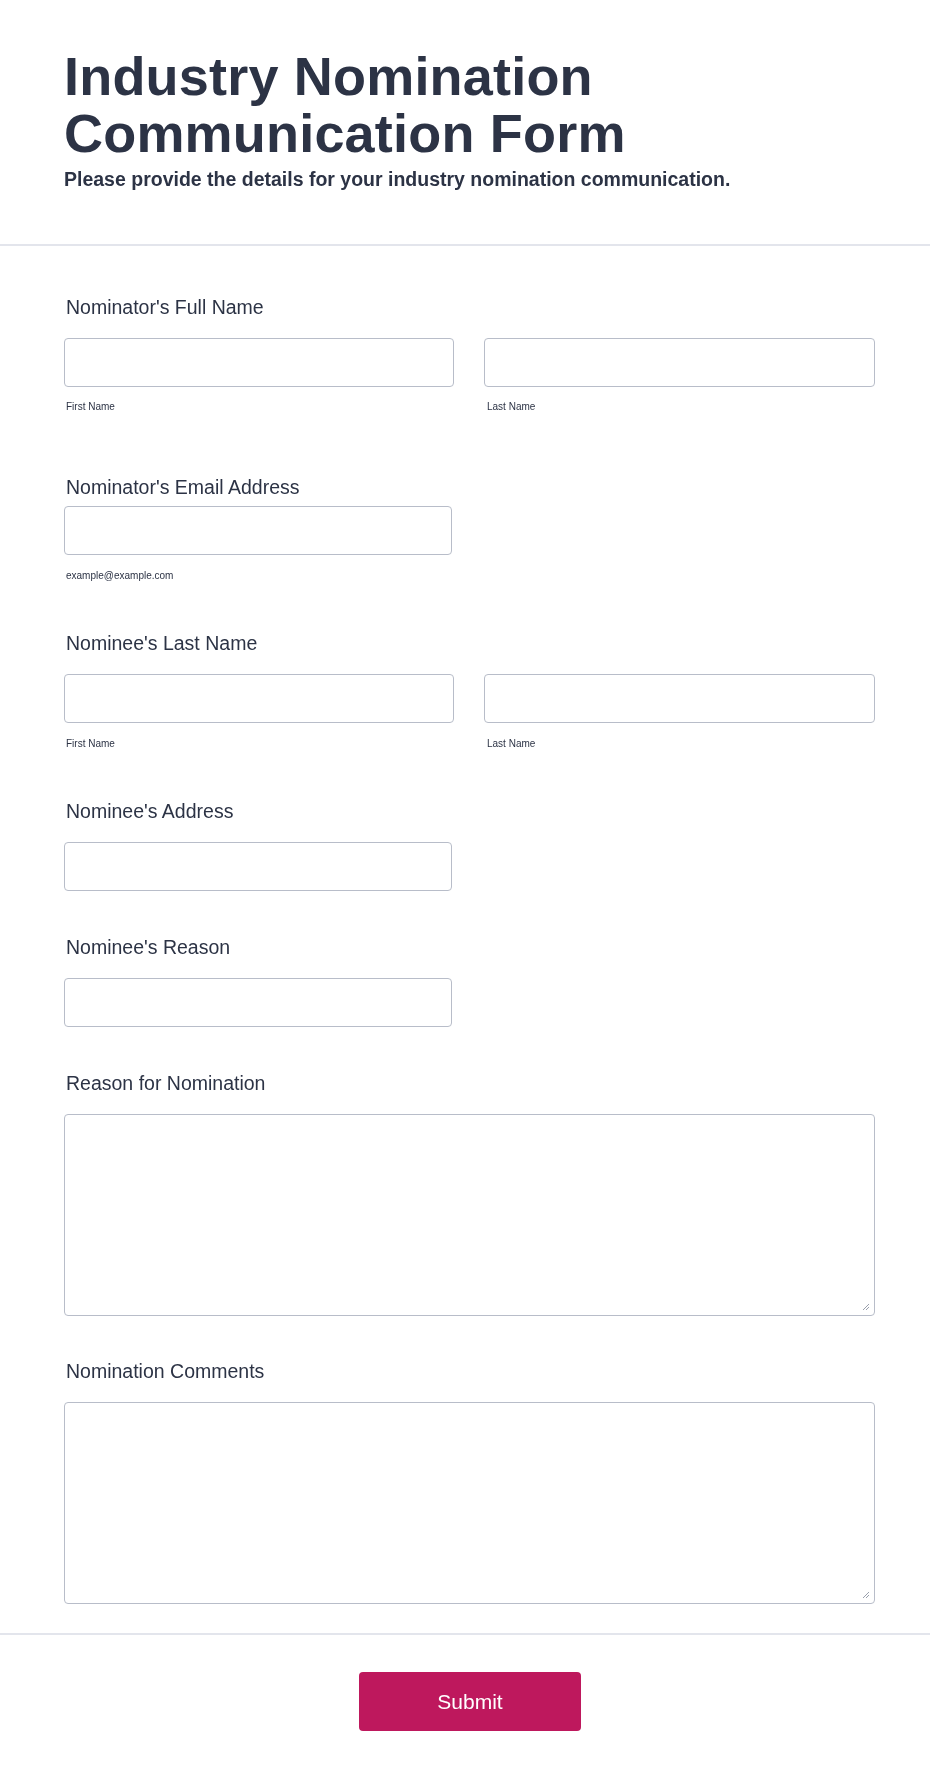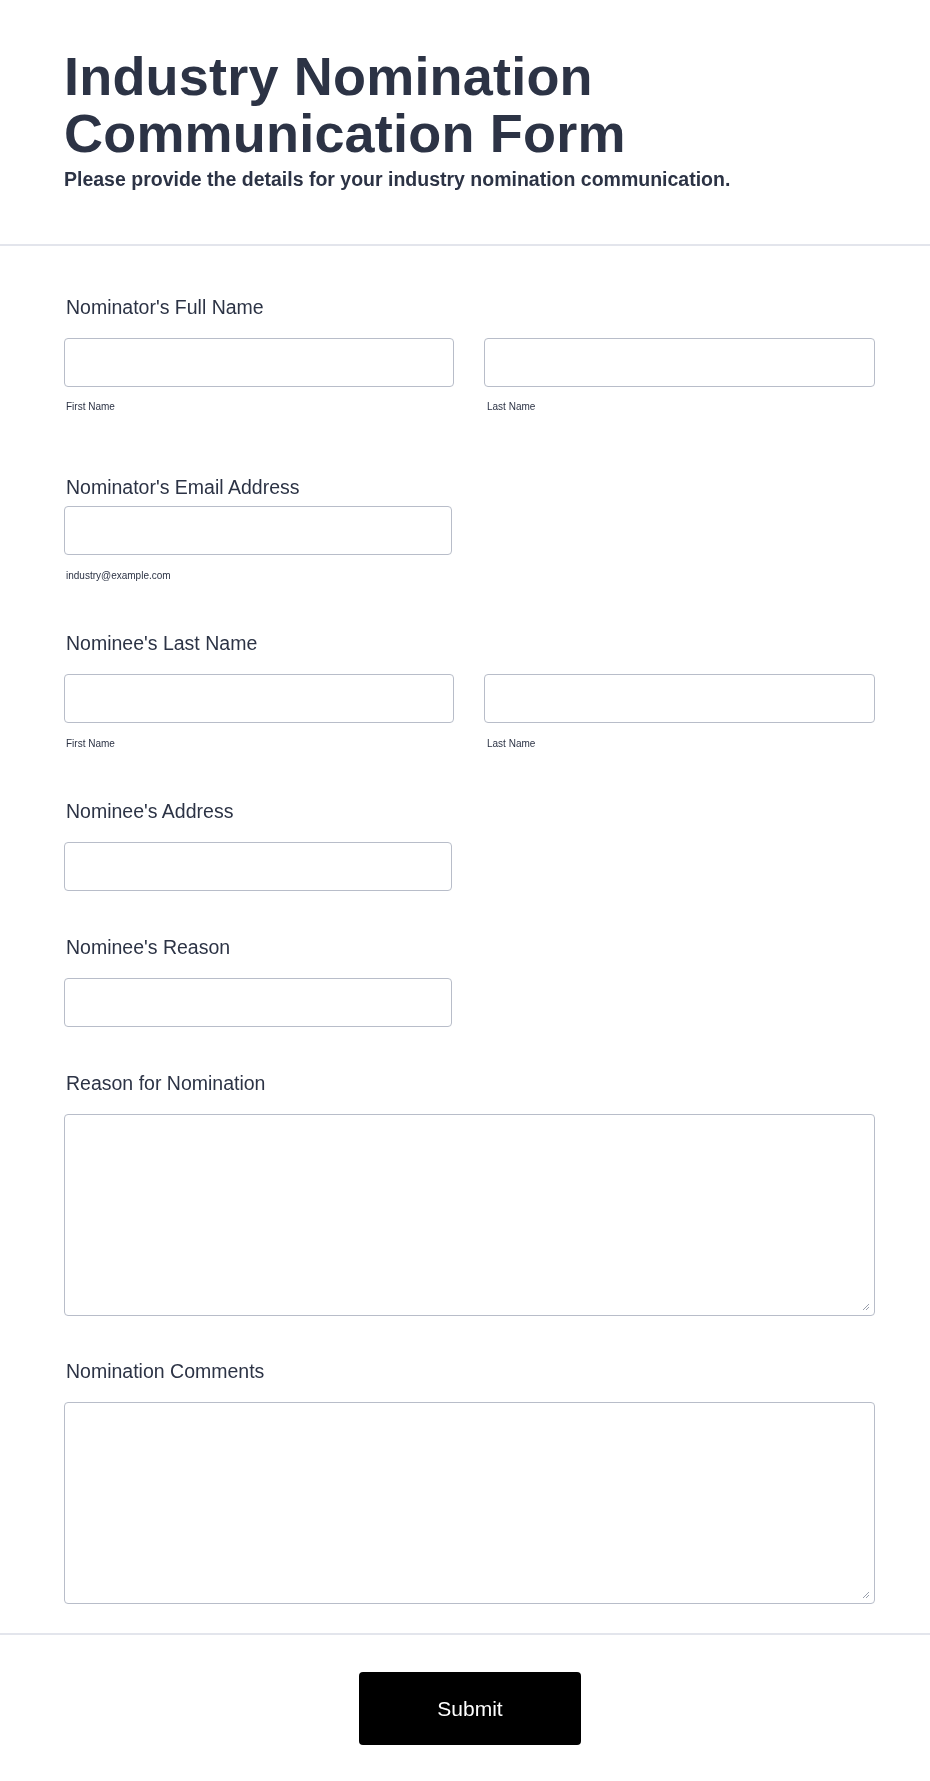--- a/index.html
+++ b/index.html
@@ -7,21 +7,21 @@
   body { font-family: "Liberation Sans", "DejaVu Sans", sans-serif; color: #2c3345; position: relative; }
   .abs { position: absolute; }
   .title { left: 64px; top: 48px; width: 760px; font-size: 54px; line-height: 57px; font-weight: 700; color: #2c3345; letter-spacing: 0.2px; }
   .subtitle { left: 64px; top: 168px; font-size: 19.5px; color: #2c3345; font-weight: bold; }
   .hr { left: 0; width: 930px; height: 2px; background: #e3e5ec; }
   .label { left: 66px; font-size: 19.5px; color: #2c3345; text-align: center; }
   .sublabel { font-size: 10px; color: #2c3345; }
   .input { border: 1px solid #b8bdc9; border-radius: 4px; background: #fff; height: 49px; }
   .input input, .input textarea { width: 100%; height: 100%; border: none; outline: none; background: transparent; padding: 8px 10px; font-size: 16px; font-family: inherit; resize: none; }
   .grip { position: absolute; right: 4px; bottom: 4px; width: 10px; height: 10px; }
-  .submit { left: 359px; top: 1672px; width: 222px; height: 73px; background: #000000; border: none; border-radius: 4px; color: #fff; font-size: 21px; font-family: inherit; display: flex; align-items: center; justify-content: center; cursor: pointer; }
+  .submit { left: 359px; top: 1672px; width: 222px; height: 59px; background: #be185d; border: none; border-radius: 4px; color: #fff; font-size: 21px; font-family: inherit; display: flex; align-items: center; justify-content: center; cursor: pointer; }
 </style>
 </head>
 <body>
 
 <h1 class="abs title">Industry Nomination Communication Form</h1>
 <p class="abs subtitle">Please provide the details for your industry nomination communication.</p>
 <div class="abs hr" style="top:244px"></div>
 
 <div class="abs label" style="top:296px">Nominator's Full Name</div>
 <div class="abs input" style="left:64px;top:338px;width:390px">
@@ -30,21 +30,21 @@
 <div class="abs input" style="left:484px;top:338px;width:391px">
   <input type="text" value="" style="">
 </div>
 <div class="abs sublabel" style="left:66px;top:401px">First Name</div>
 <div class="abs sublabel" style="left:487px;top:401px">Last Name</div>
 
 <div class="abs label" style="top:476px">Nominator's Email Address</div>
 <div class="abs input" style="left:64px;top:506px;width:388px">
   <input type="email" value="" style="">
 </div>
-<div class="abs sublabel" style="left:66px;top:570px">industry@example.com</div>
+<div class="abs sublabel" style="left:66px;top:570px">example@example.com</div>
 
 <div class="abs label" style="top:632px">Nominee's Last Name</div>
 <div class="abs input" style="left:64px;top:674px;width:390px">
   <input type="text" value="" style="">
 </div>
 <div class="abs input" style="left:484px;top:674px;width:391px">
   <input type="text" value="" style="">
 </div>
 <div class="abs sublabel" style="left:66px;top:738px">First Name</div>
 <div class="abs sublabel" style="left:487px;top:738px">Last Name</div>

